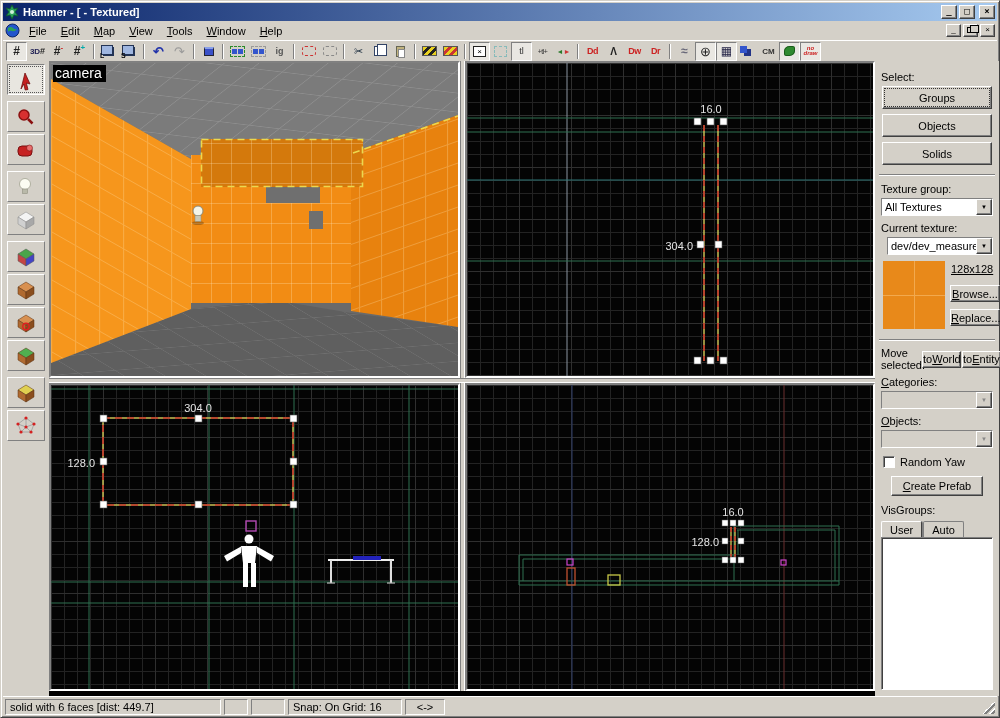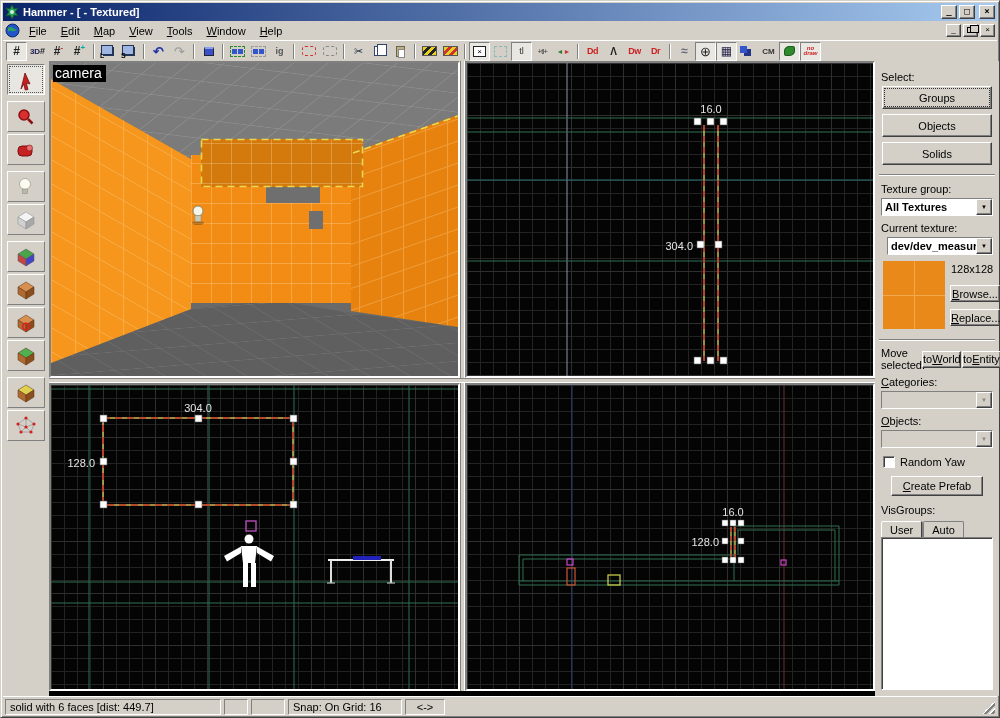--- a/index.html
+++ b/index.html
@@ -86,30 +86,30 @@
 svg text { font-family:"Liberation Sans", sans-serif; }
 
 
 .panel { position:absolute; left:872px; top:0; width:124px; height:635px; background:#d4d0c8; display:flex; flex-direction:column; padding:8px 4px 4px 4px; }
 .p-label { margin:2px 2px 3px 2px; }
 .btn { background:#d4d0c8; border:1px solid #404040; border-top-color:#fff; border-left-color:#fff; box-shadow: inset -1px -1px 0 #808080; font-family:"Liberation Sans",sans-serif; font-size:11px; color:#000; }
 .sel-btn { display:block; width:110px; height:23px; margin:0 auto 5px; line-height:12px; text-align:center; }
 .sel-btn.focused { outline:1px dotted #333; outline-offset:-3px; }
 .groove { border-top:1px solid #808080; border-bottom:1px solid #fff; margin:4px 0 5px; }
 .combo { display:flex; height:18px; margin:0 2px 4px; border:1px solid #808080; border-bottom-color:#fff; border-right-color:#fff; box-shadow:inset 1px 1px 0 #404040; background:#fff; }
-.combo-field { flex:1; padding:2px 2px 0 3px; white-space:nowrap; overflow:hidden; background:#fff;font-weight:bold; }
+.combo-field { flex:1; padding:2px 2px 0 3px; white-space:nowrap; overflow:hidden; background:#fff; }
 .combo.disabled .combo-field { background:#d4d0c8; }
 .combo-btn { width:16px; background:#d4d0c8; border:1px solid #404040; border-top-color:#fff; border-left-color:#fff; box-shadow:inset -1px -1px 0 #808080; font-size:6px; text-align:center; line-height:15px; color:#000; }
 .combo.disabled .combo-btn { color:#888; }
 .tex-row { display:flex; margin:2px 2px 2px 4px; }
 .tex-swatch { width:62px; height:68px; background:#e8891a; position:relative; flex:none; }
 .tex-swatch::before { content:""; position:absolute; left:50%; top:0; width:1px; height:100%; background:#f2a94e; }
 .tex-swatch::after { content:""; position:absolute; top:50%; left:0; height:1px; width:100%; background:#f2a94e; }
 .tex-col { margin-left:5px; flex:1; }
-.tex-size { margin:2px 5px 10px 1px; }
+.tex-size { margin:2px 5px 10px 1px;text-decoration:underline; }
 .small-btn { display:block; width:50px; height:17px; margin:0 0 7px auto; text-align:center; line-height:14px; }
 .move-row { display:flex; align-items:center; margin:1px 2px 3px 2px; }
 .move-label { width:40px; line-height:12px; }
 .move-btn { width:39px; height:17px; text-align:center; line-height:14px; margin-left:1px; padding:0; }
 .check-row { display:flex; align-items:flex-end; margin:4px 2px 4px 4px; }
 .checkbox { width:12px; height:12px; background:#fff; border:1px solid #808080; border-bottom-color:#fff; border-right-color:#fff; box-shadow:inset 1px 1px 0 #404040; margin-right:5px; }
 .prefab-btn { display:block; width:92px; height:20px; margin:4px auto 6px; text-align:center; line-height:17px; }
 .tabs { display:flex; margin:2px 0 0 2px; }
 .tab { padding:2px 8px 1px; border:1px solid #808080; border-bottom:none; background:#d4d0c8; margin-right:1px; border-radius:2px 2px 0 0; }
 .tab.active { border-color:#fff #404040 #d4d0c8 #fff; background:#d4d0c8; position:relative; top:0; font-weight:normal; box-shadow:1px 0 0 #808080; }

